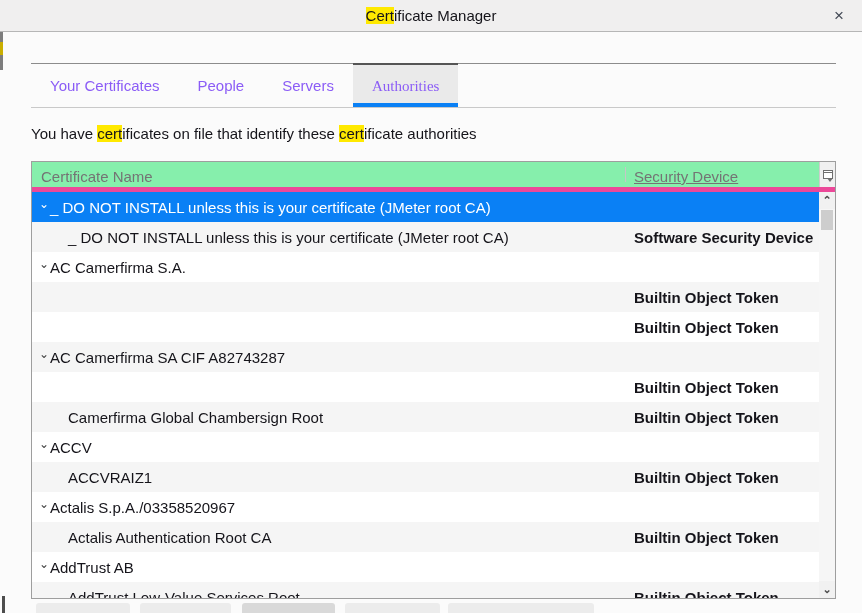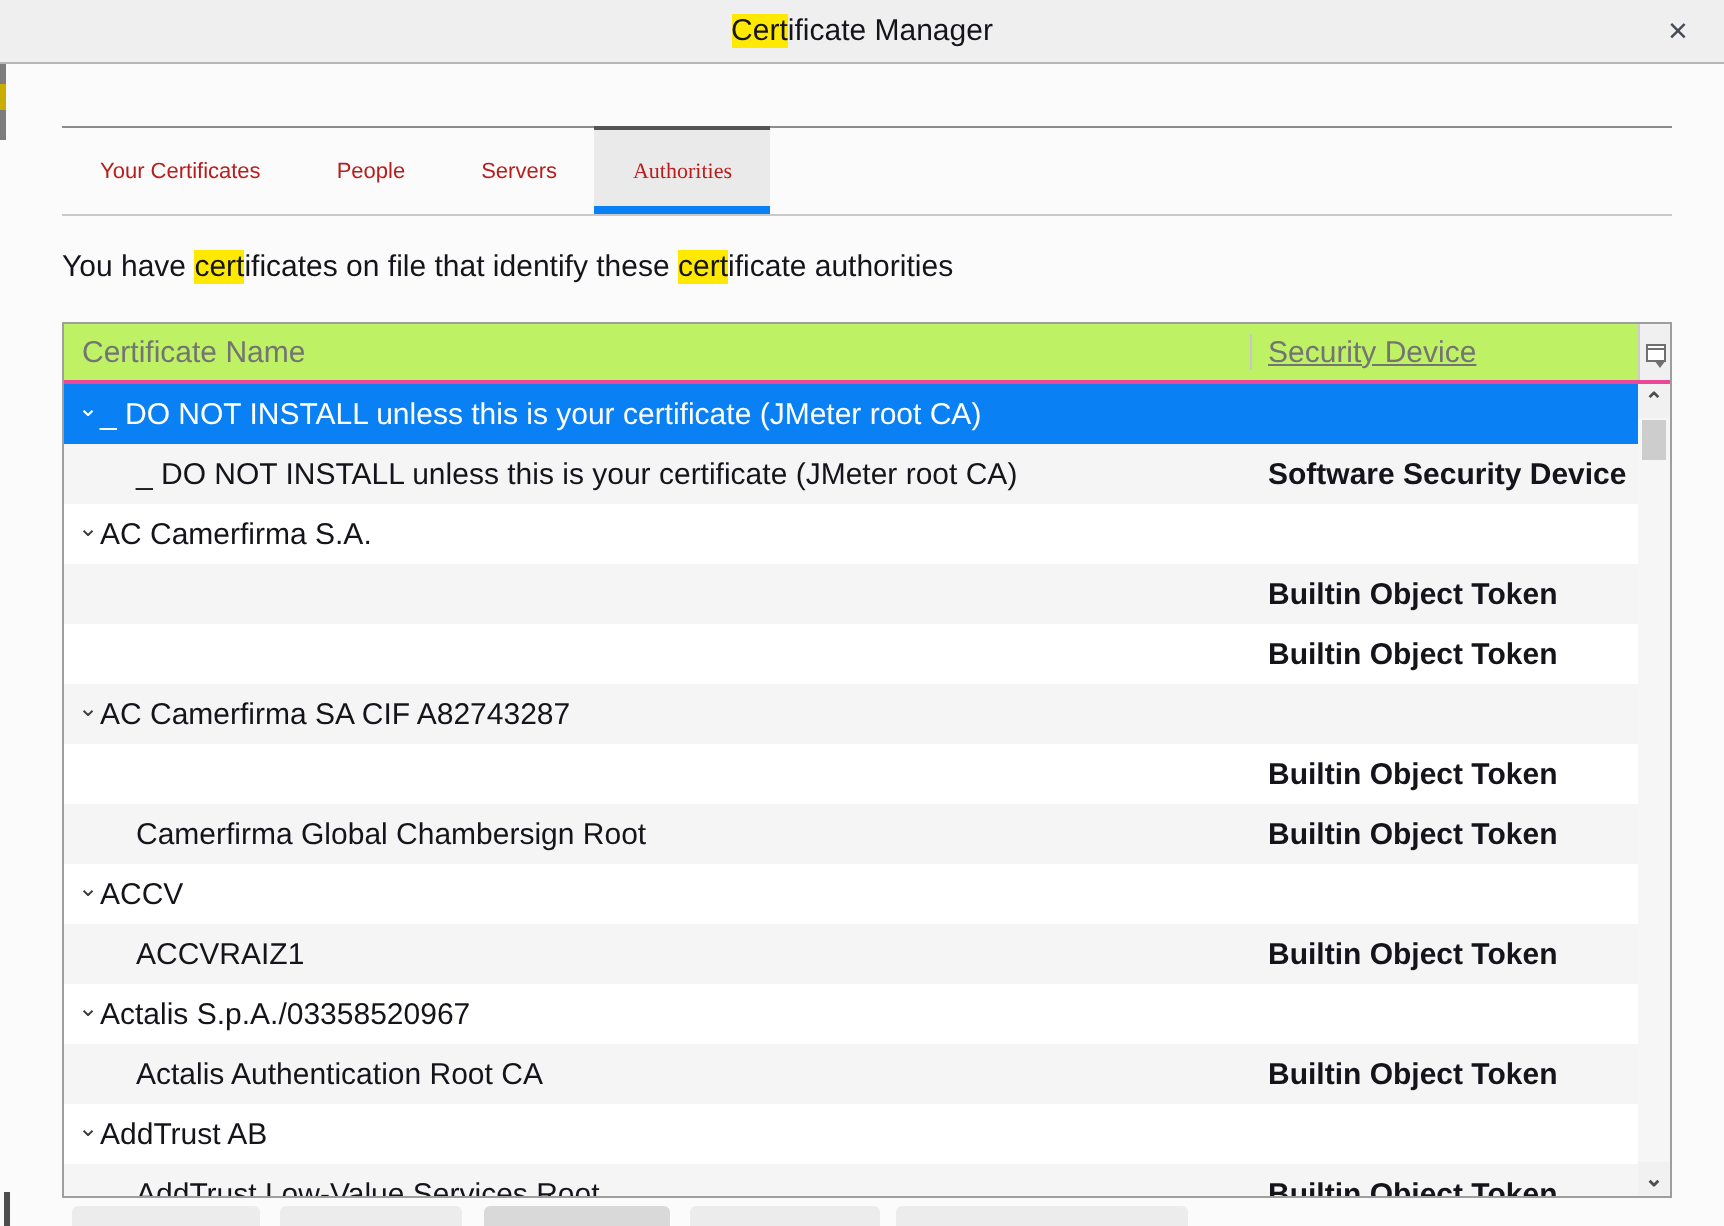--- a/index.html
+++ b/index.html
@@ -34,21 +34,21 @@
   .edge-yellow{position:absolute;left:0;top:42px;width:3px;height:13px;background:#c9ae00;}
   .edge-bottom-left{position:absolute;left:2px;top:596px;width:3px;height:17px;background:#4d4d4d;}
   
   .tabstrip{
     position:absolute; left:31px; top:63px; width:805px; height:45px;
     border-top:1px solid #8c8c8c; border-bottom:1px solid #c9c9c9;
     display:flex; background:#fbfbfb;
   }
   .tab{
     padding:0 19px; display:flex; align-items:center;
-    font-size:11px; color:#b91c1c; position:relative; cursor:default;
+    font-size:15px; color:#8b5cf6; position:relative; cursor:default;
   }
   .tab.selected{
     background:#eaeaea;
     margin-top:-1px;
     border-top:2px solid #555;
     font-family:Liberation Serif, serif;
   }
   .tab.selected::after{
     content:""; position:absolute; left:0; right:0; bottom:0; height:4px;
     background:var(--accent);
@@ -59,21 +59,21 @@
     font-size:15px; color:#15141a;
   }
   .desc span{white-space:pre;}
   
   .table{
     position:absolute; left:31px; top:161px; width:805px; height:438px;
     border:1px solid #9e9e9e; background:#fff;
   }
   .thead{
     position:absolute; left:0; top:0; right:0; height:30px;
-    background:#bef264; border-bottom:2px solid #ec4899;
+    background:#86efac; border-bottom:5px solid #ec4899;
     font-size:15px; color:#747474;
   }
   .th-name{position:absolute; left:9px; top:0; line-height:29px;}
   .th-device{position:absolute; left:602px; top:0; line-height:29px;text-decoration:underline;}
   .col-divider{position:absolute; left:593px; top:5px; bottom:5px; width:1px; background:#c6c6c6;}
   .th-picker{
     position:absolute; right:0; top:0; bottom:0; width:16px;
     border-left:1px solid #cdcdcd; background:#f0f0f0;
     display:flex; align-items:center; justify-content:center;
   }

